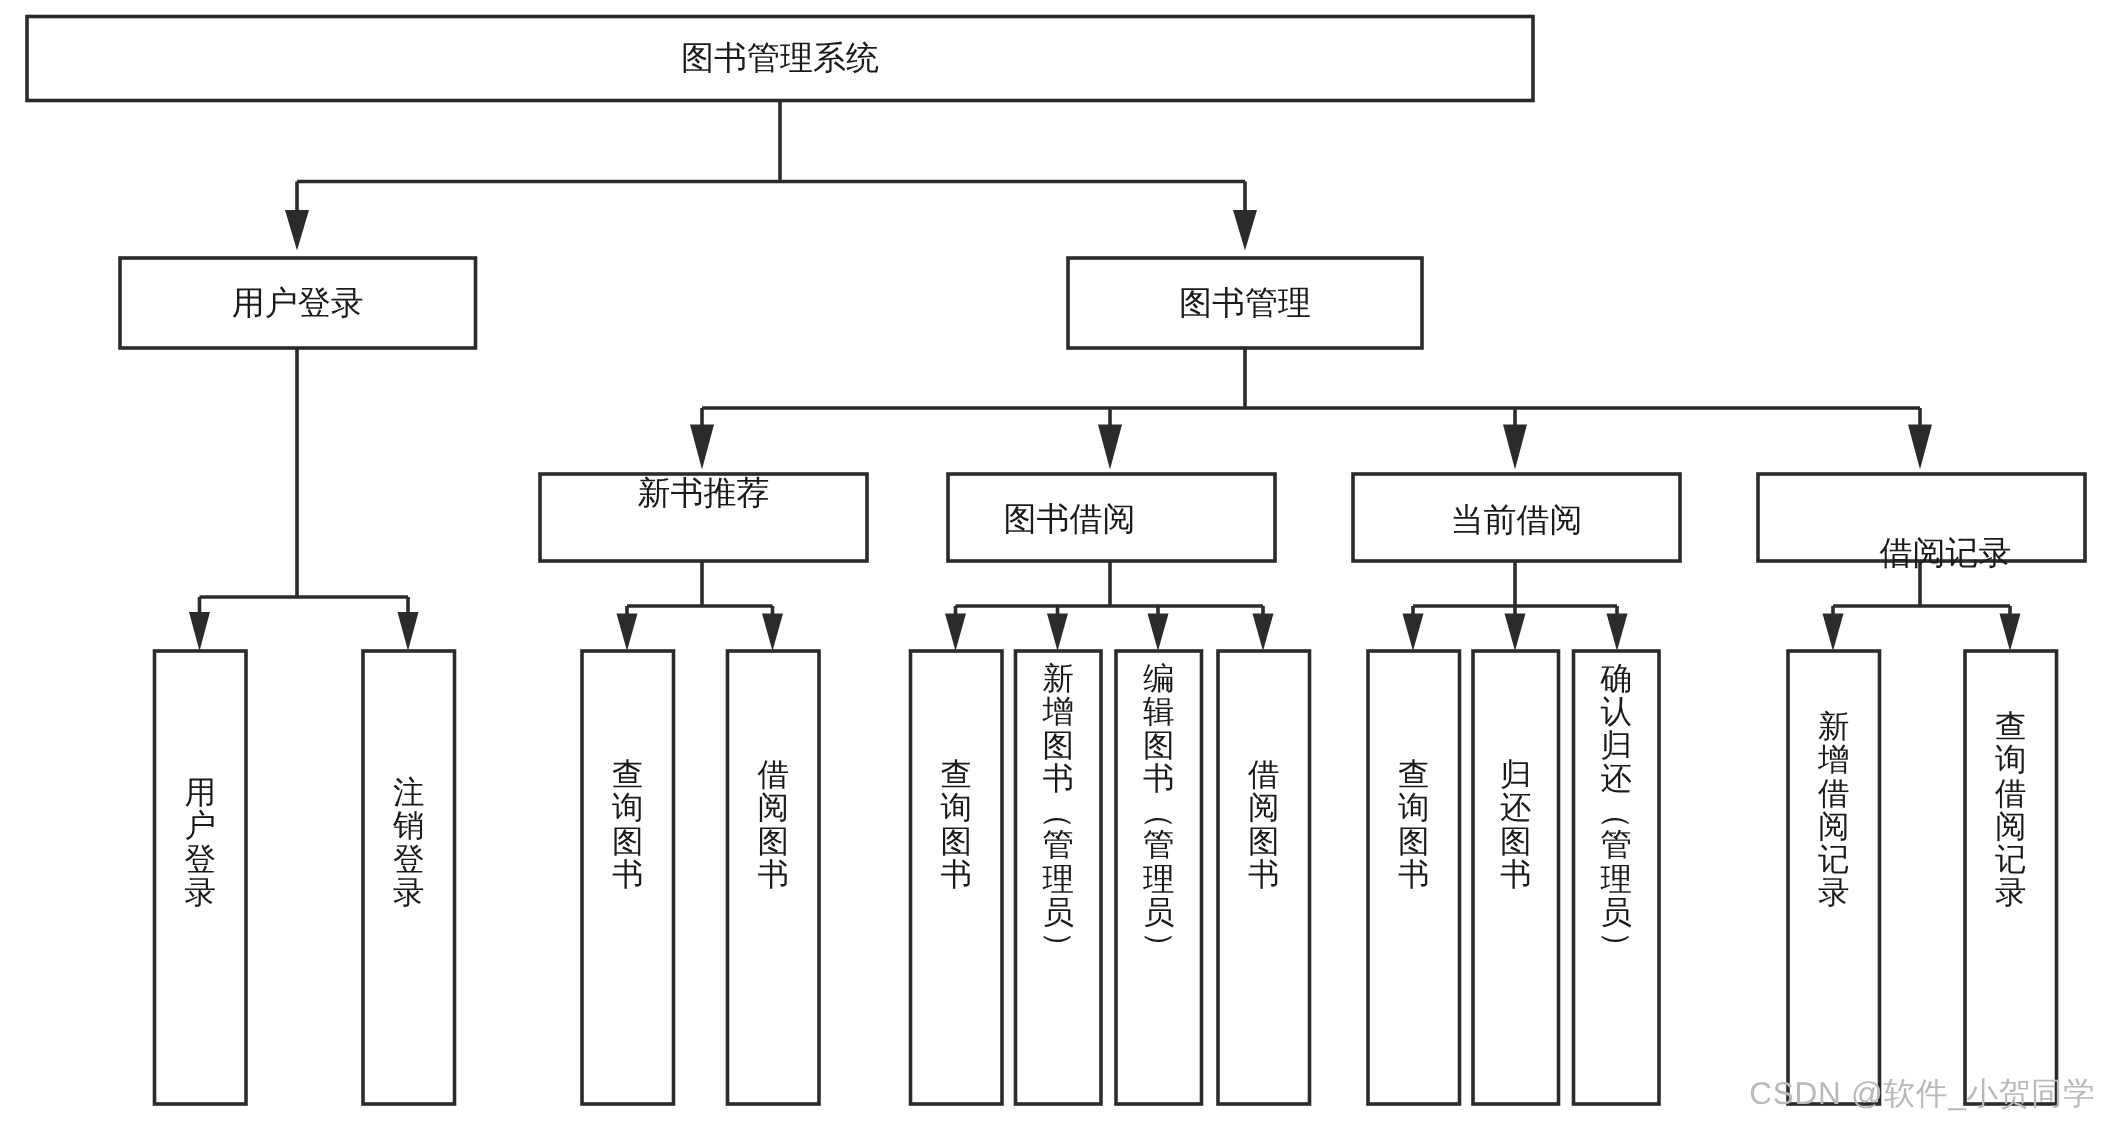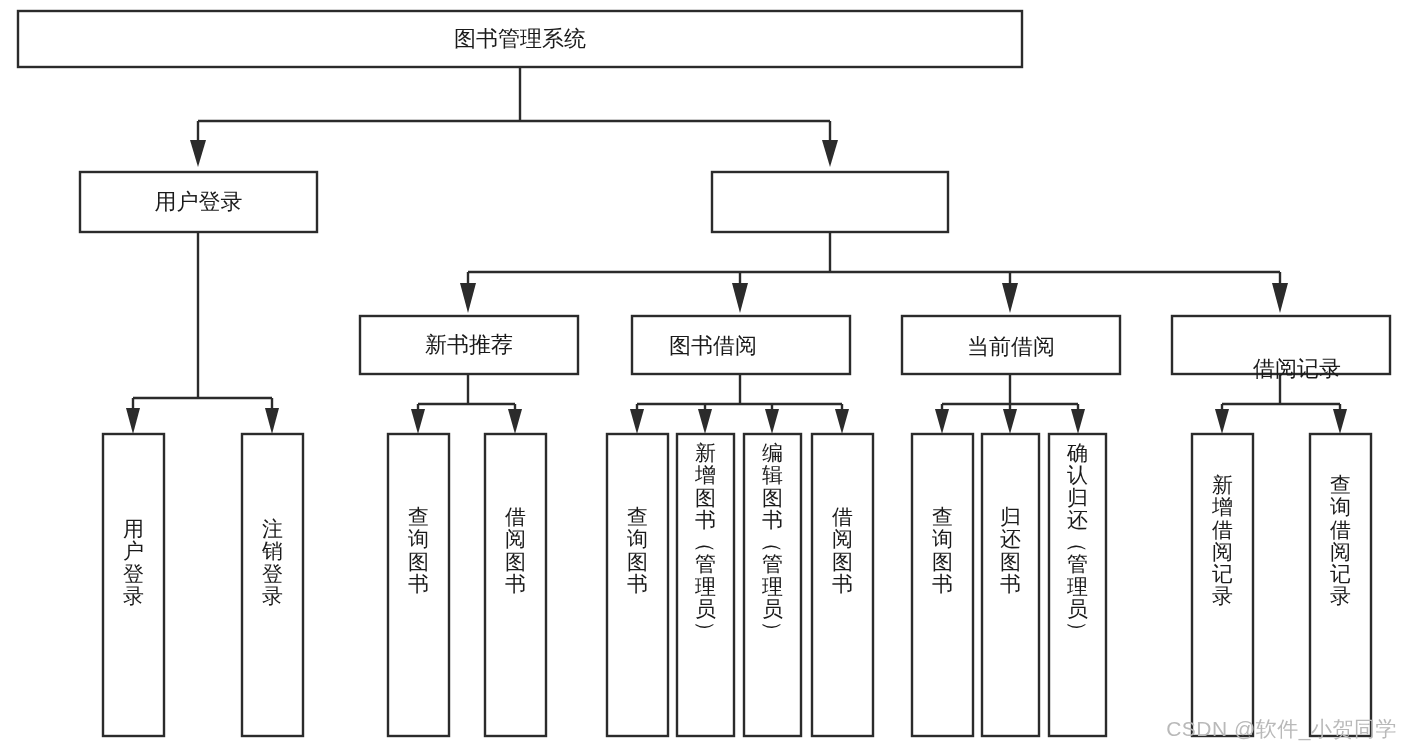--- a/index.html
+++ b/index.html
@@ -190,22 +190,23 @@
     <rect class="node-box" x="982" y="434" width="57" height="302"></rect>
     <rect class="node-box" x="1049" y="434" width="57" height="302"></rect>
 
     <rect class="node-box" x="1192" y="434" width="61" height="302"></rect>
     <rect class="node-box" x="1310" y="434" width="61" height="302"></rect>
   </svg>
 
   <div class="htext-wrap" style="left:18px; top:11px; width:1004px; height:56px;">图书管理系统</div>
 
   <div class="htext-wrap" style="left:80px; top:172px; width:237px; height:60px;">用户登录</div>
-
-  <div class="htext-wrap" style="left:360px; top:316px; width:218px; height:58px;">新书推荐</div>
+  <div class="htext-wrap" style="left:712px; top:172px; width:236px; height:60px;">图书管理</div>
+
+  <div class="htext-wrap" style="left:360px; top:300px; width:218px; height:58px;">新书推荐</div>
   <div class="htext-wrap" style="left:604px; top:316px; width:218px; height:60px;">图书借阅</div>
   <div class="htext-wrap" style="left:902px; top:316px; width:218px; height:62px;">当前借阅</div>
   <div class="htext-wrap" style="left:1172px; top:316px; width:250px; height:58px;margin-top:24px;">借阅记录</div>
 
   <div class="vtext-wrap" style="left:103px; top:434px; width:61px; height:302px; padding-top:84px;">
       <span>用</span>
       <span>户</span>
       <span>登</span>
       <span>录</span>
     </div>

